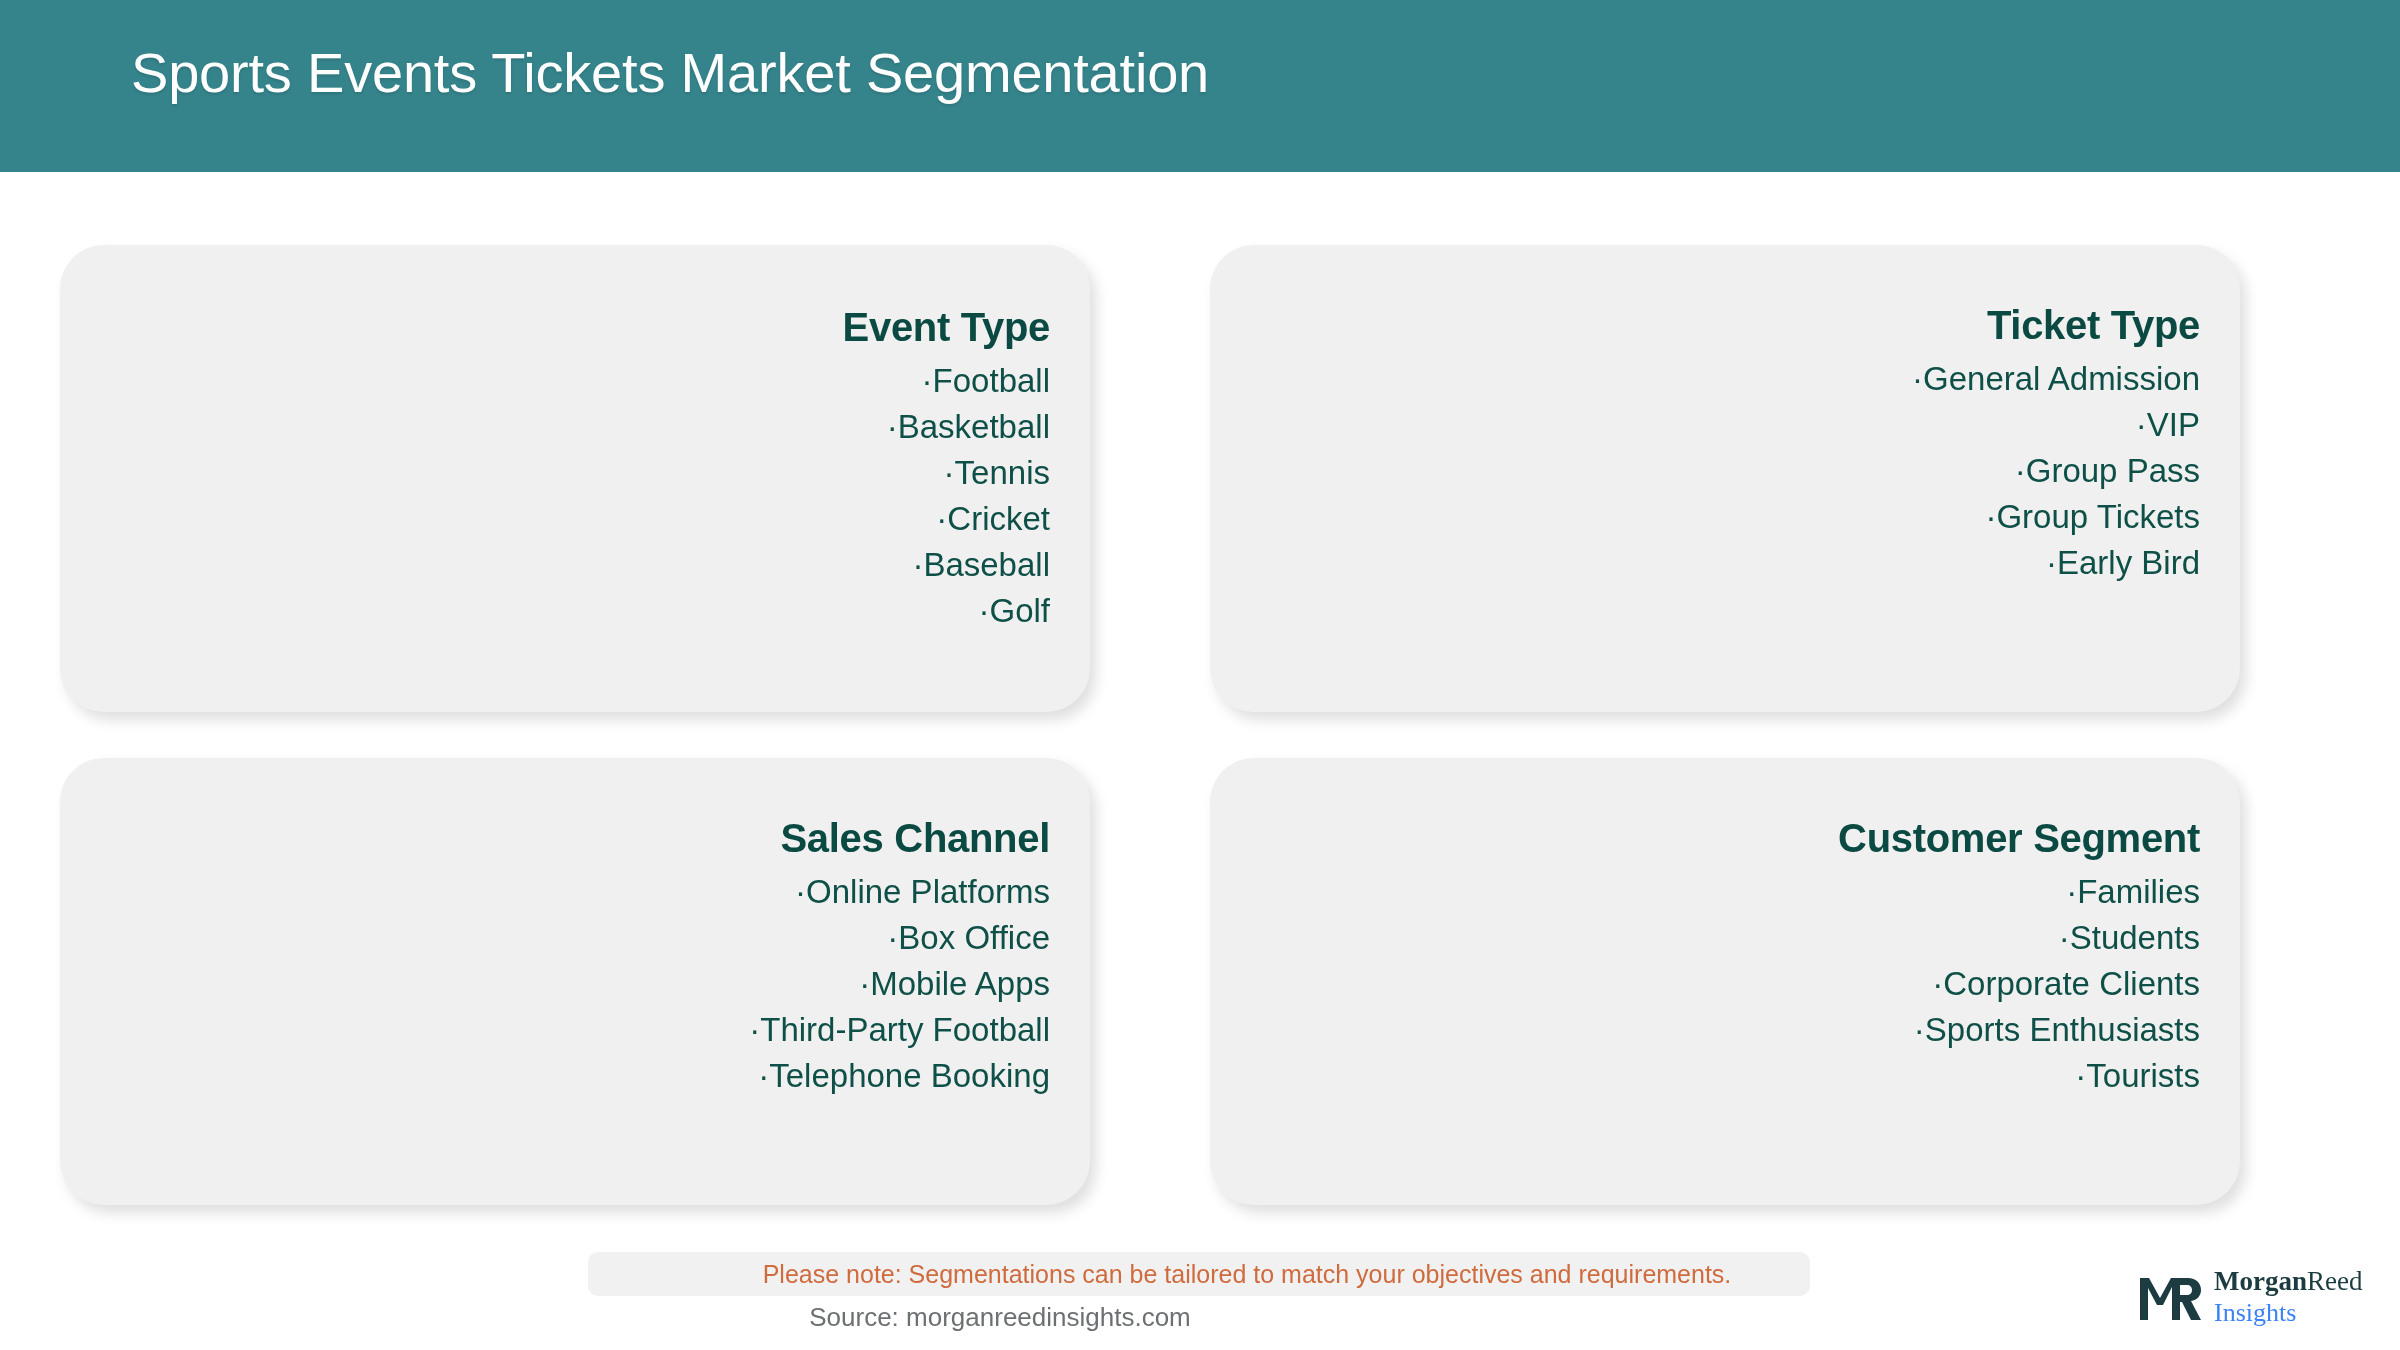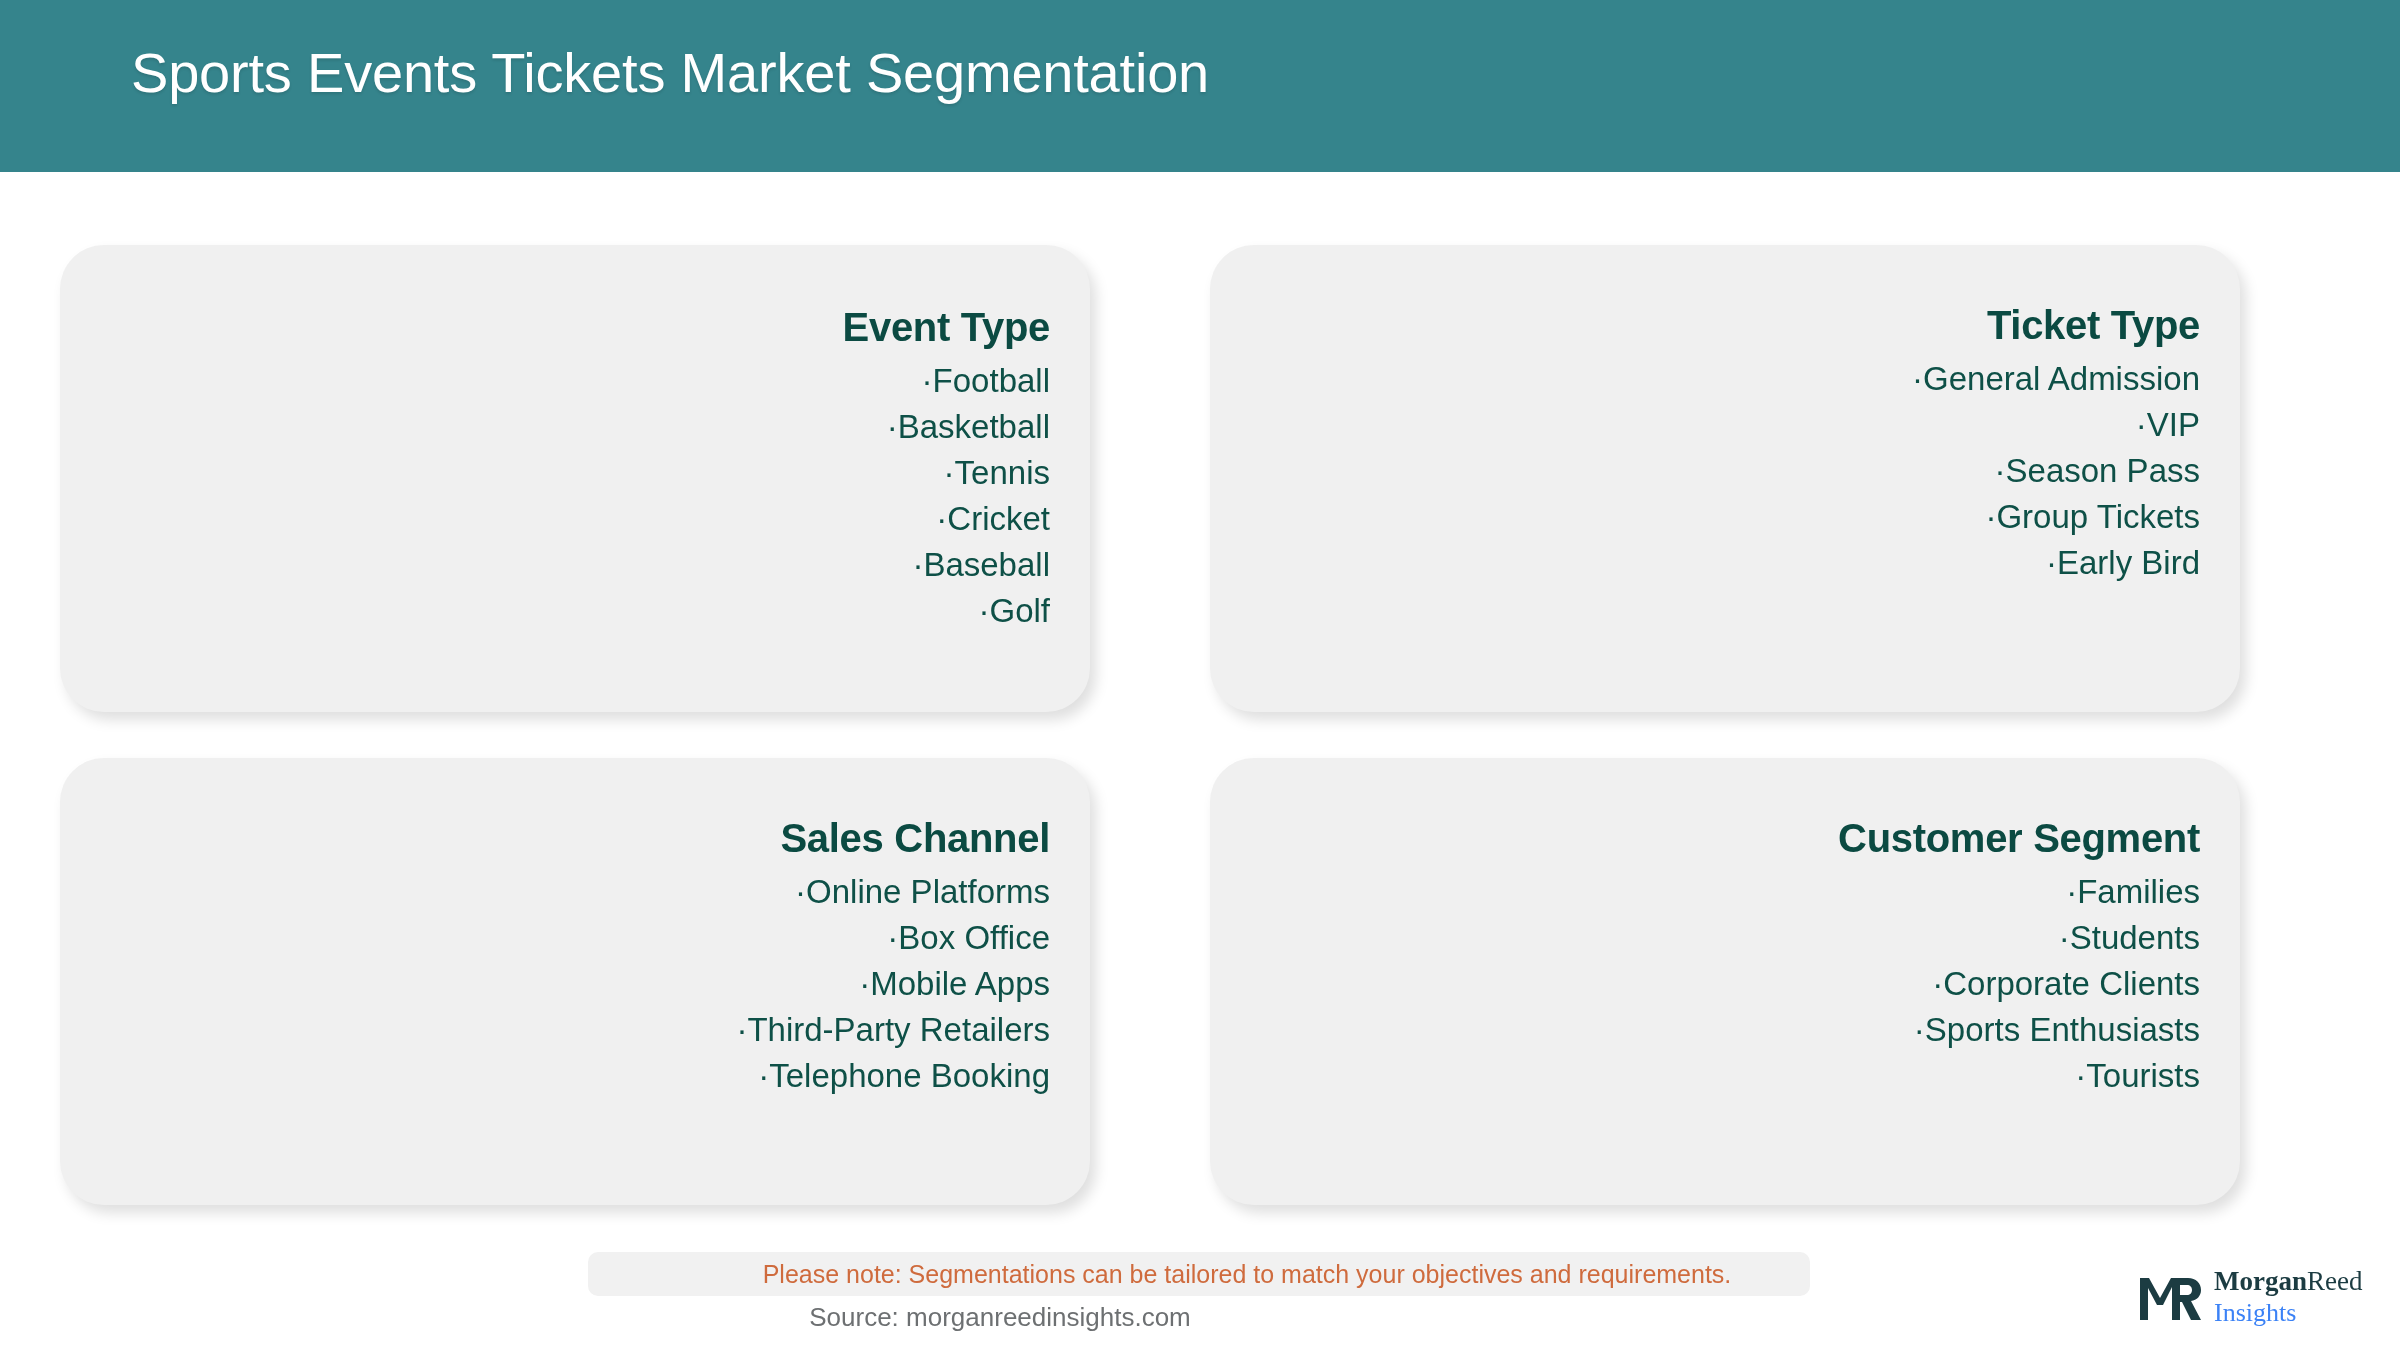--- a/index.html
+++ b/index.html
@@ -186,35 +186,35 @@
       </ul>
     </div>
   </div>
 
   <div class="seg-card right row1">
     <div class="card-inner">
       <div class="card-title">Ticket Type</div>
       <ul class="card-list">
         <li><span class="bullet">·</span><span>General Admission</span></li>
         <li><span class="bullet">·</span><span>VIP</span></li>
-        <li><span class="bullet">·</span><span>Season Pass</span></li>
+        <li><span class="bullet">·</span><span>Group Pass</span></li>
         <li><span class="bullet">·</span><span>Group Tickets</span></li>
         <li><span class="bullet">·</span><span>Early Bird</span></li>
       </ul>
     </div>
   </div>
 
   <div class="seg-card left row2">
     <div class="card-inner">
       <div class="card-title">Sales Channel</div>
       <ul class="card-list">
         <li><span class="bullet">·</span><span>Online Platforms</span></li>
         <li><span class="bullet">·</span><span>Box Office</span></li>
         <li><span class="bullet">·</span><span>Mobile Apps</span></li>
-        <li><span class="bullet">·</span><span>Third-Party Retailers</span></li>
+        <li><span class="bullet">·</span><span>Third-Party Football</span></li>
         <li><span class="bullet">·</span><span>Telephone Booking</span></li>
       </ul>
     </div>
   </div>
 
   <div class="seg-card right row2">
     <div class="card-inner">
       <div class="card-title">Customer Segment</div>
       <ul class="card-list">
         <li><span class="bullet">·</span><span>Families</span></li>

